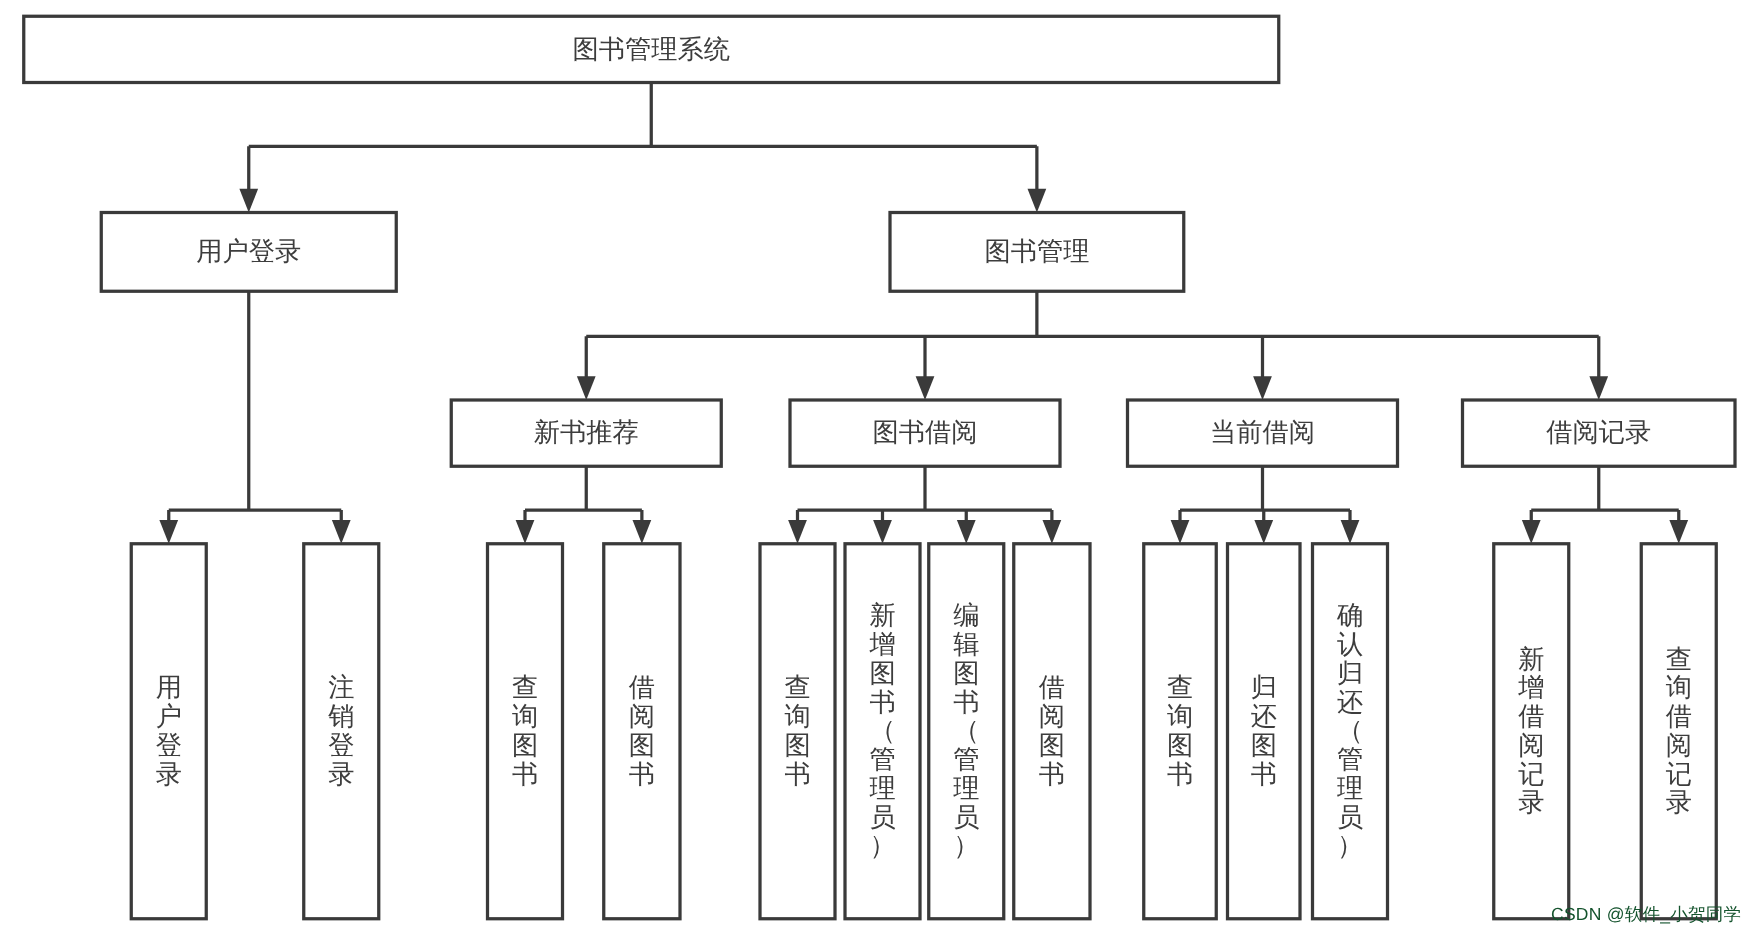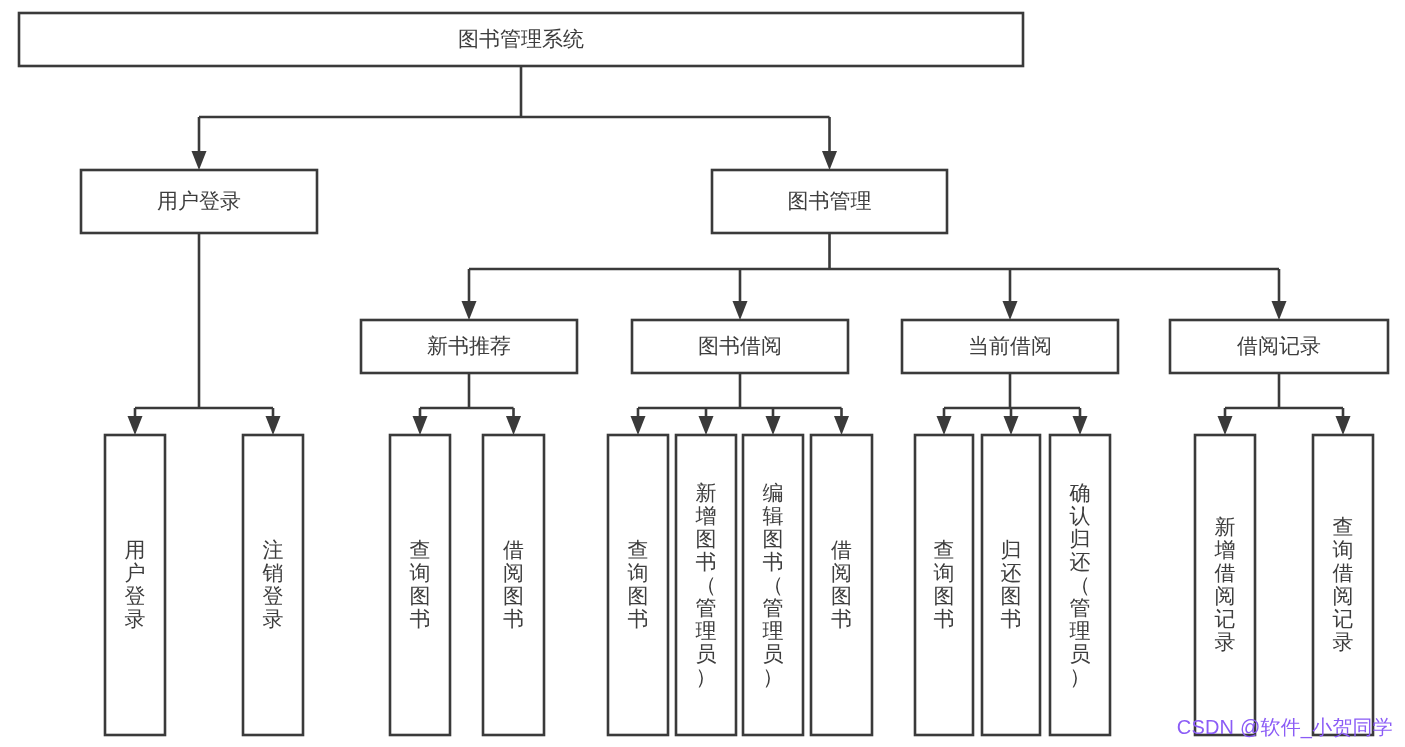--- a/index.html
+++ b/index.html
@@ -52,22 +52,22 @@
     font-family: "Liberation Sans", "DejaVu Sans", sans-serif;
     font-size: 21px;
     fill: #3d3d3d;
     text-anchor: middle;
   }
   .watermark-text {
     position: absolute;
     right: 12px;
     bottom: 6px;
     font-family: "Liberation Sans", "DejaVu Sans", sans-serif;
-    font-size: 20px;
-    color: #8b5cf6;
+    font-size: 14px;
+    color: #14532d;
     white-space: nowrap;
     letter-spacing: 0.2px;
   }
 </style>
 </head>
 <body>
 
 <div id="diagram-root">
 
   <svg id="diagram-canvas" viewBox="0 0 1405 747">

